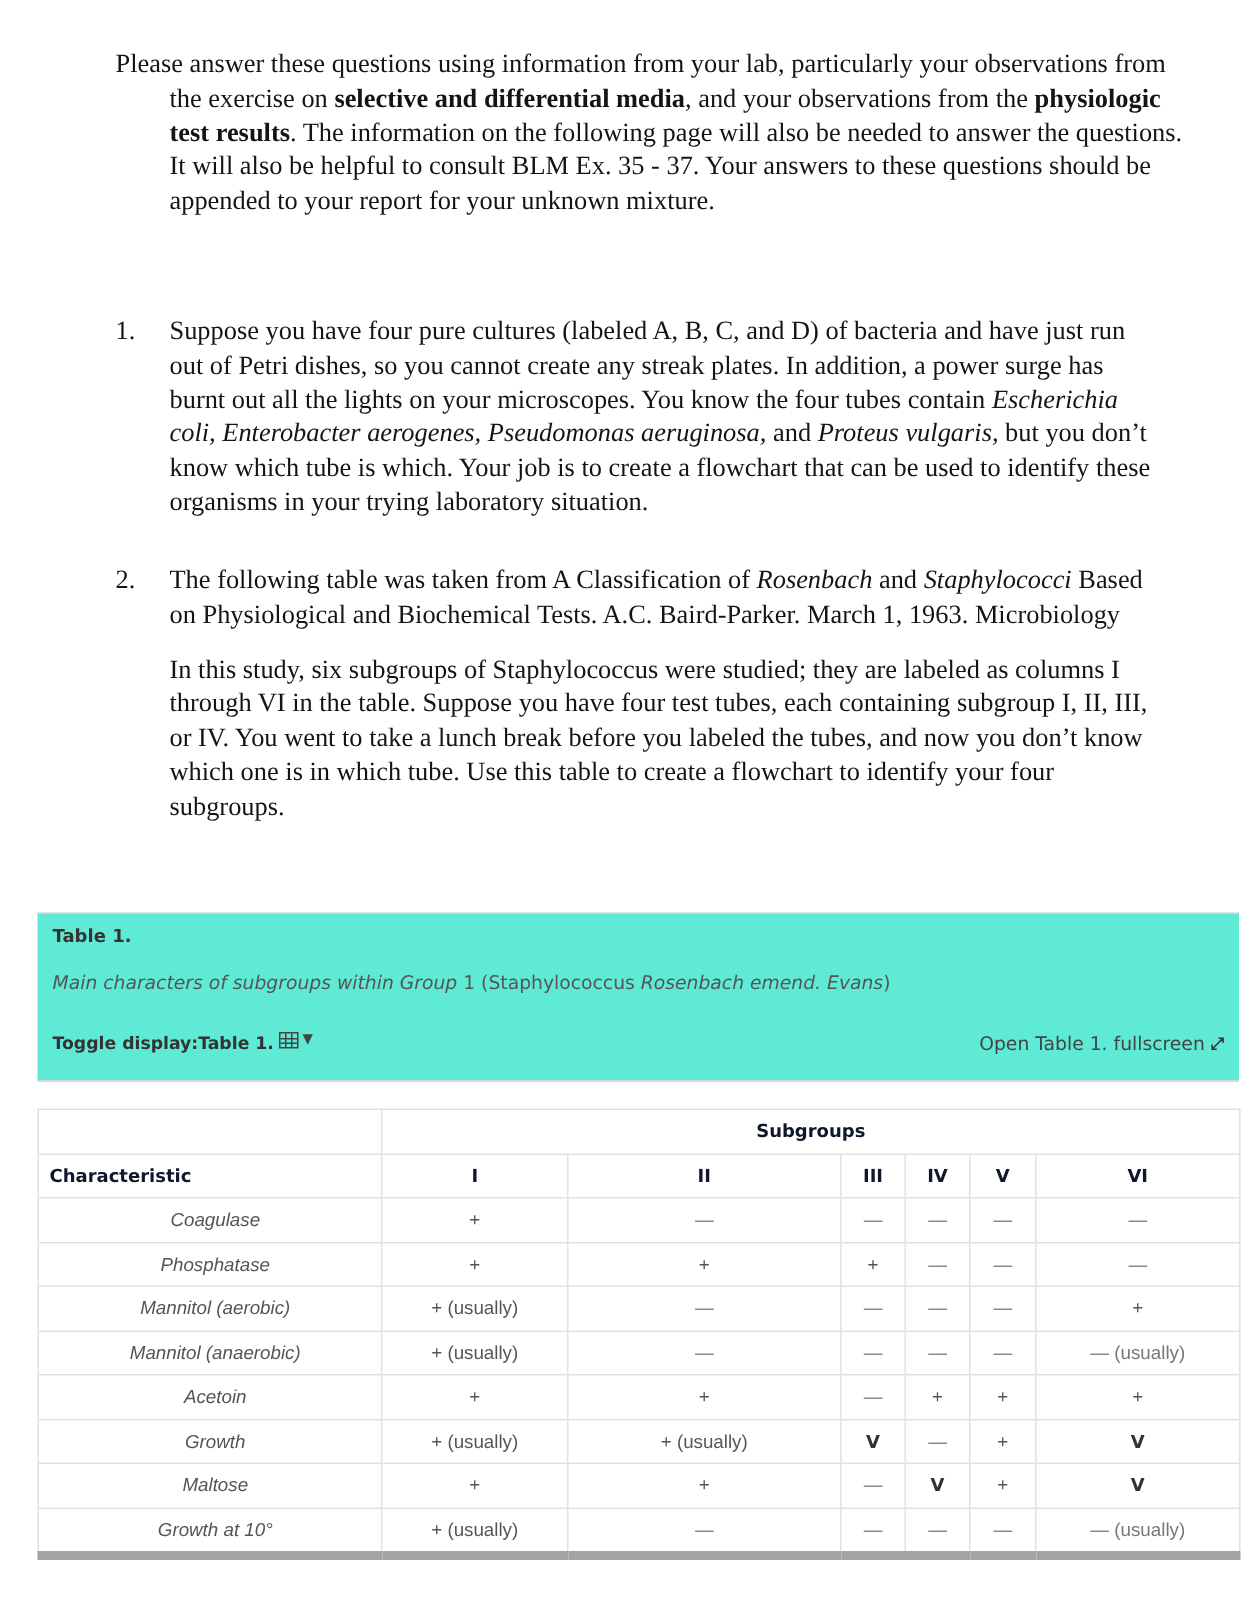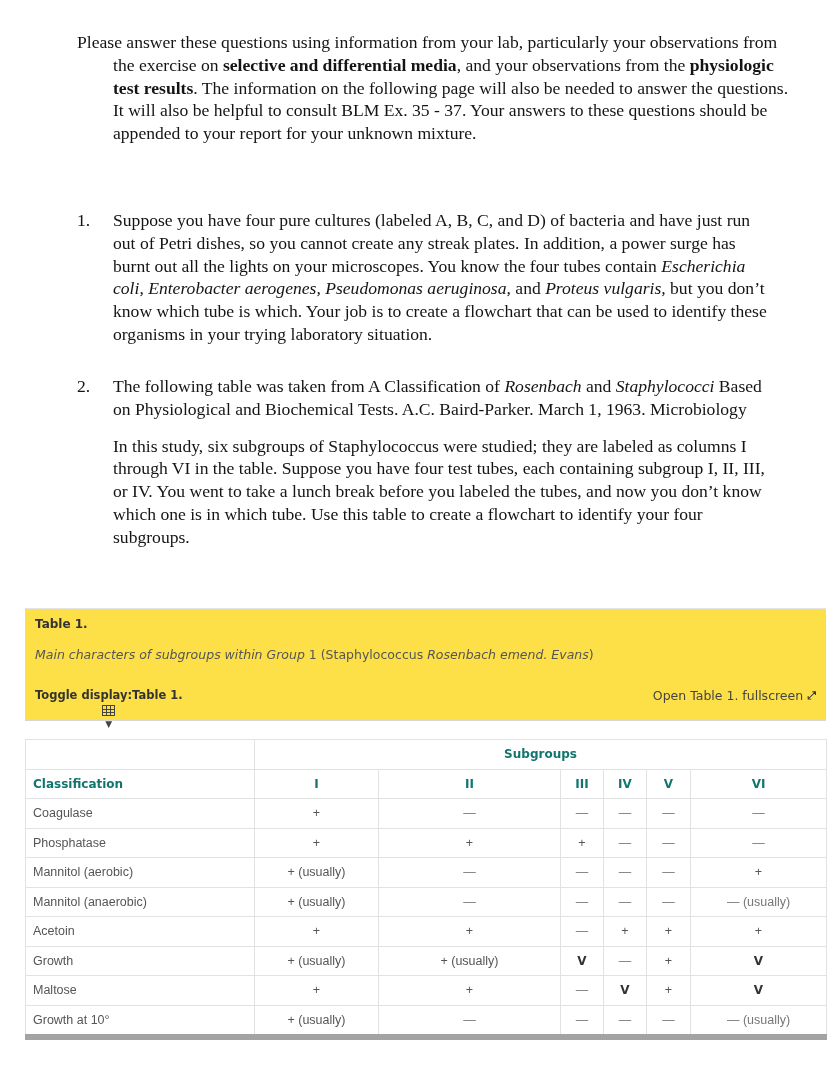--- a/index.html
+++ b/index.html
@@ -8,38 +8,38 @@
   .intro { position: absolute; left: 77px; top: 31px; width: 690px; padding-left: 36px; text-indent: -36px; margin: 0; }
   .q { position: absolute; left: 77px; width: 700px; margin: 0; }
   .q .num { position: absolute; left: 0; top: 0; width: 36px; }
   .q .body { margin-left: 36px; width: 660px; }
   .q1 { top: 209px; }
   .q2 { top: 375px; }
   .q2 .p2 { margin-top: 14px; }
   b { font-weight: bold; }
   i { font-style: italic; }
 
-  .tablebox { position: absolute; left: 25px; top: 608px; width: 801px; height: 111px; background: #fde047; border-bottom: 1px solid #d6d6d6; border-top: 1px solid #e4e4e4; font-family: "DejaVu Sans", sans-serif; color: #333; }
+  .tablebox { position: absolute; left: 25px; top: 608px; width: 801px; height: 111px; background: #5eead4; border-bottom: 1px solid #d6d6d6; border-top: 1px solid #e4e4e4; font-family: "DejaVu Sans", sans-serif; color: #333; }
   .tb-label { position: absolute; left: 10px; top: 8px; font-size: 12px; font-weight: bold; color: #333; }
   .tb-caption { position: absolute; left: 10px; top: 38px; font-size: 12.5px; color: #555; font-style: italic; text-align: center; }
   .tb-caption .up { font-style: normal; }
-  .tb-toggle { position: absolute; left: 10px; top: 79px; font-size: 11.5px; font-weight: bold; color: #333; cursor: pointer; display: flex; align-items: center; gap: 3px; flex-direction: column; }
+  .tb-toggle { position: absolute; left: 10px; top: 79px; font-size: 11.5px; font-weight: bold; color: #333; cursor: pointer; display: flex; align-items: flex-start; gap: 3px; }
   .grid-icon { display: inline-block; width: 11px; height: 9px; border: 1px solid #444; position: relative; background:
       linear-gradient(#444,#444) 0 3px/100% 1px no-repeat,
       linear-gradient(#444,#444) 0 6px/100% 1px no-repeat,
       linear-gradient(#444,#444) 3px 0/1px 100% no-repeat,
       linear-gradient(#444,#444) 7px 0/1px 100% no-repeat; }
   .caret { font-size: 9px; color: #444; }
   .tb-full { position: absolute; right: 10px; top: 79px; font-size: 12.5px; color: #444; cursor: pointer; display: flex; align-items: center; gap: 4px; }
   .expand-icon { font-size: 11px; color: #333; font-weight: bold; }
 
   table.data { position: absolute; left: 25px; top: 739px; border-collapse: collapse; font-family: "Liberation Sans", sans-serif; font-size: 12.5px; color: #555; table-layout: fixed; width: 801px; }
   table.data td, table.data th { border: 1px solid #e2e2e2; height: 28.5px; padding: 0; text-align: center; }
-  table.data th { font-family: "DejaVu Sans", sans-serif; font-weight: bold; color: #0f766e; font-size: 12px; }
-  table.data td.char { text-align: left; padding-left: 7px; }
+  table.data th { font-family: "DejaVu Sans", sans-serif; font-weight: bold; color: #0f172a; font-size: 12px; }
+  table.data td.char { text-align: center; padding-left: 7px; font-style: italic; }
   table.data th.charh { text-align: left; padding-left: 7px; }
   table.data td.v { font-family: "DejaVu Sans", sans-serif; font-weight: bold; color: #333; font-size: 12px; }
   table.data tr.last td { border-bottom: 6px solid #a3a3a3; }
   .mute { color: #777; }
 </style>
 </head>
 <body>
 
 <div class="doc">
   <p class="intro"><span>Please answer these questions using information from your lab, particularly your observations from the exercise on </span><b>selective and differential media</b><span>, and your observations from the </span><b>physiologic test results</b><span>.  The information on the following page will also be needed to answer the questions.  It will also be helpful to consult BLM Ex. 35 - 37.  Your answers to these questions should be appended to your report for your unknown mixture.</span></p>
@@ -83,21 +83,21 @@
       <col style="width:43px">
       <col style="width:44px">
       <col style="width:136px">
   </colgroup>
   <thead>
     <tr>
       <th></th>
       <th colspan="6">Subgroups</th>
     </tr>
     <tr>
-      <th class="charh">Classification</th>
+      <th class="charh">Characteristic</th>
       <th>I</th>
       <th>II</th>
       <th>III</th>
       <th>IV</th>
       <th>V</th>
       <th>VI</th>
     </tr>
   </thead>
   <tbody id="tbody">
       <tr>

